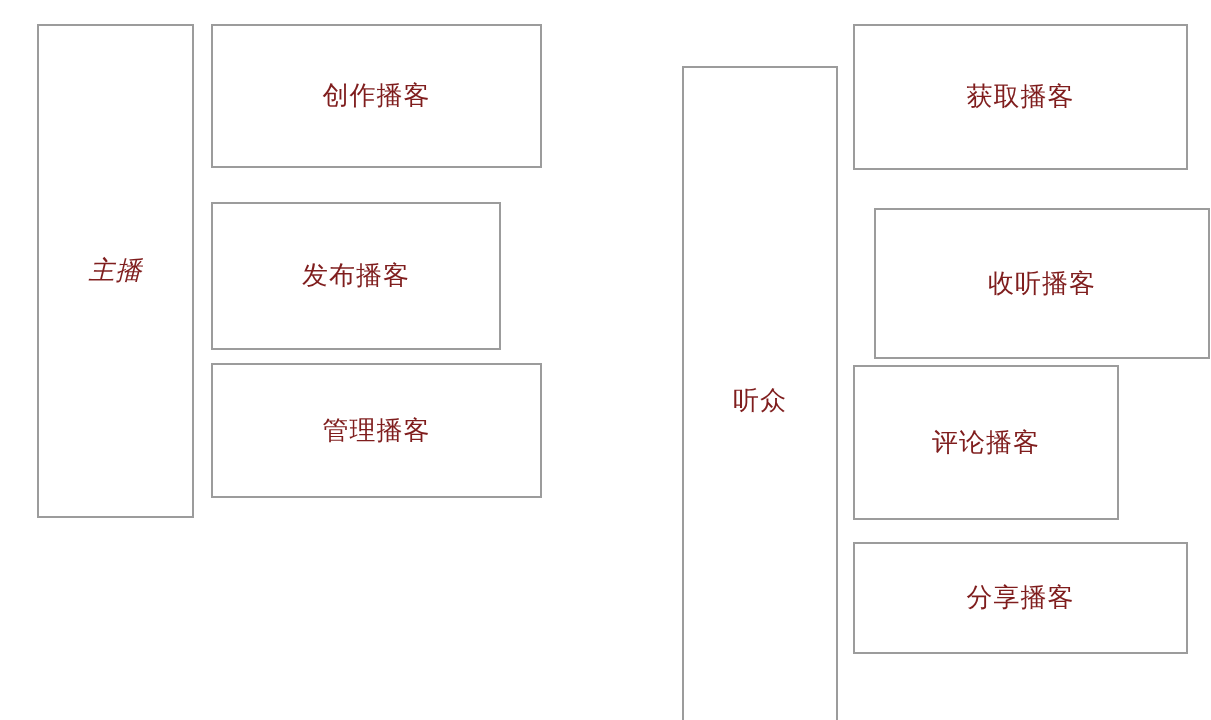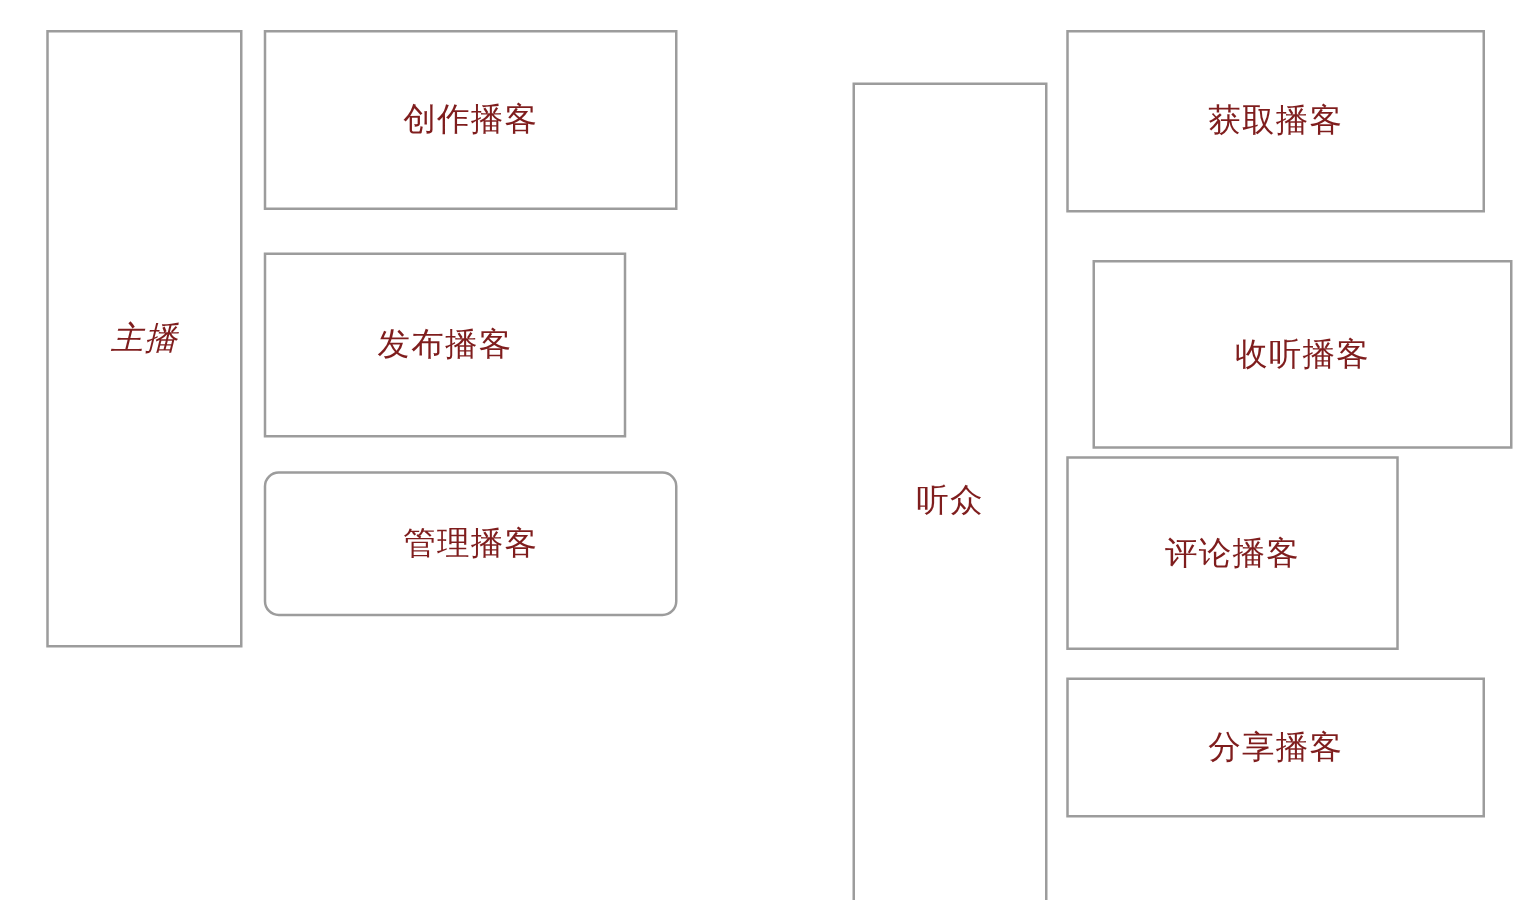--- a/index.html
+++ b/index.html
@@ -33,21 +33,21 @@
     font-size: 26px;
     line-height: 1.2;
     letter-spacing: 1px;
     white-space: nowrap;
     font-weight: 400;
   }
   
   .actor-left  { left: 37px;  top: 24px;  width: 157px; height: 494px; font-style: italic; }
   .lbox-1      { left: 211px; top: 24px;  width: 331px; height: 144px; }
   .lbox-2      { left: 211px; top: 202px; width: 290px; height: 148px; }
-  .lbox-3      { left: 211px; top: 377px; width: 331px; height: 116px; border-radius: 12px; }
+  .lbox-3      { left: 211px; top: 363px; width: 331px; height: 135px; }
   
   .actor-right { left: 682px; top: 24px;  width: 156px; height: 670px; margin-top: 42px; }
   .rbox-1      { left: 853px; top: 24px;  width: 335px; height: 146px; }
   .rbox-2      { left: 853px; top: 208px; width: 336px; height: 151px; margin-left: 21px; }
   .rbox-3      { left: 853px; top: 365px; width: 266px; height: 155px; }
   .rbox-4      { left: 853px; top: 542px; width: 335px; height: 112px; }
 </style>
 </head>
 <body>
 

